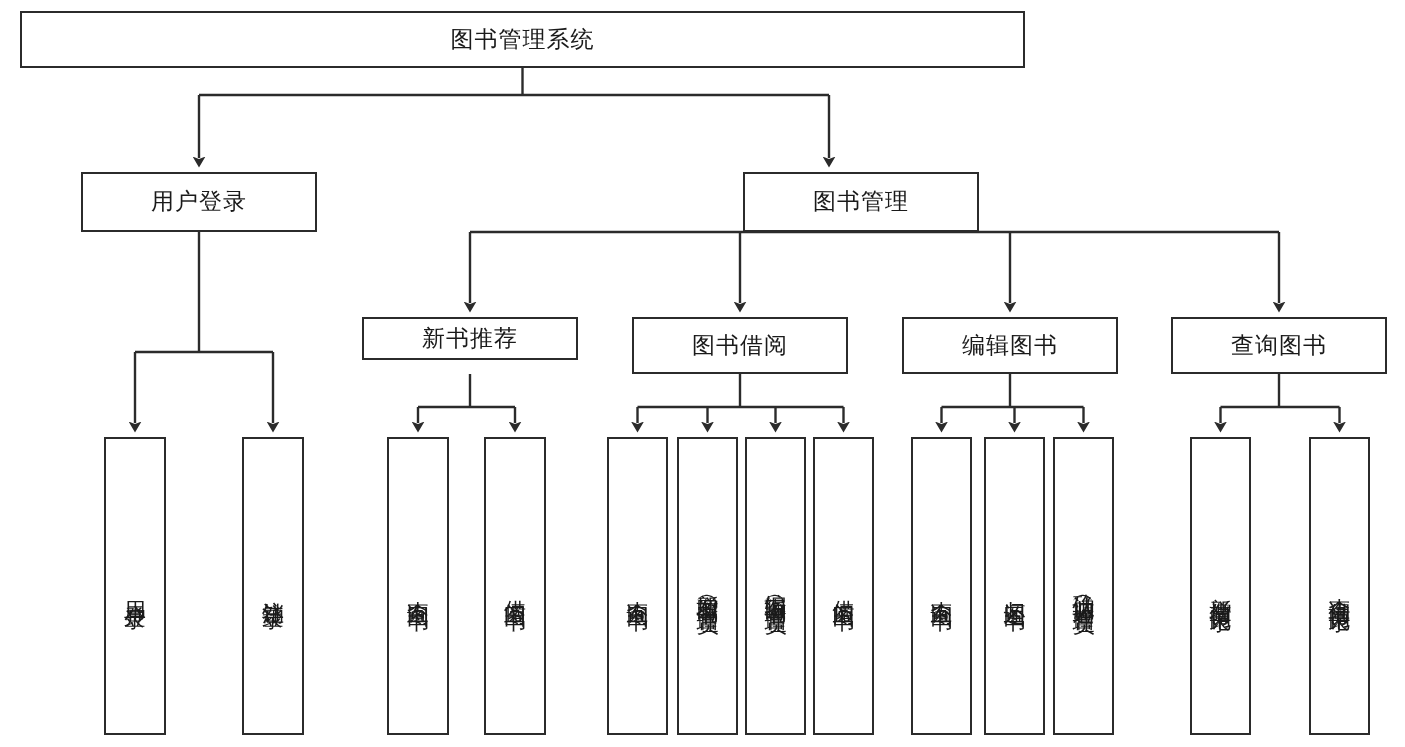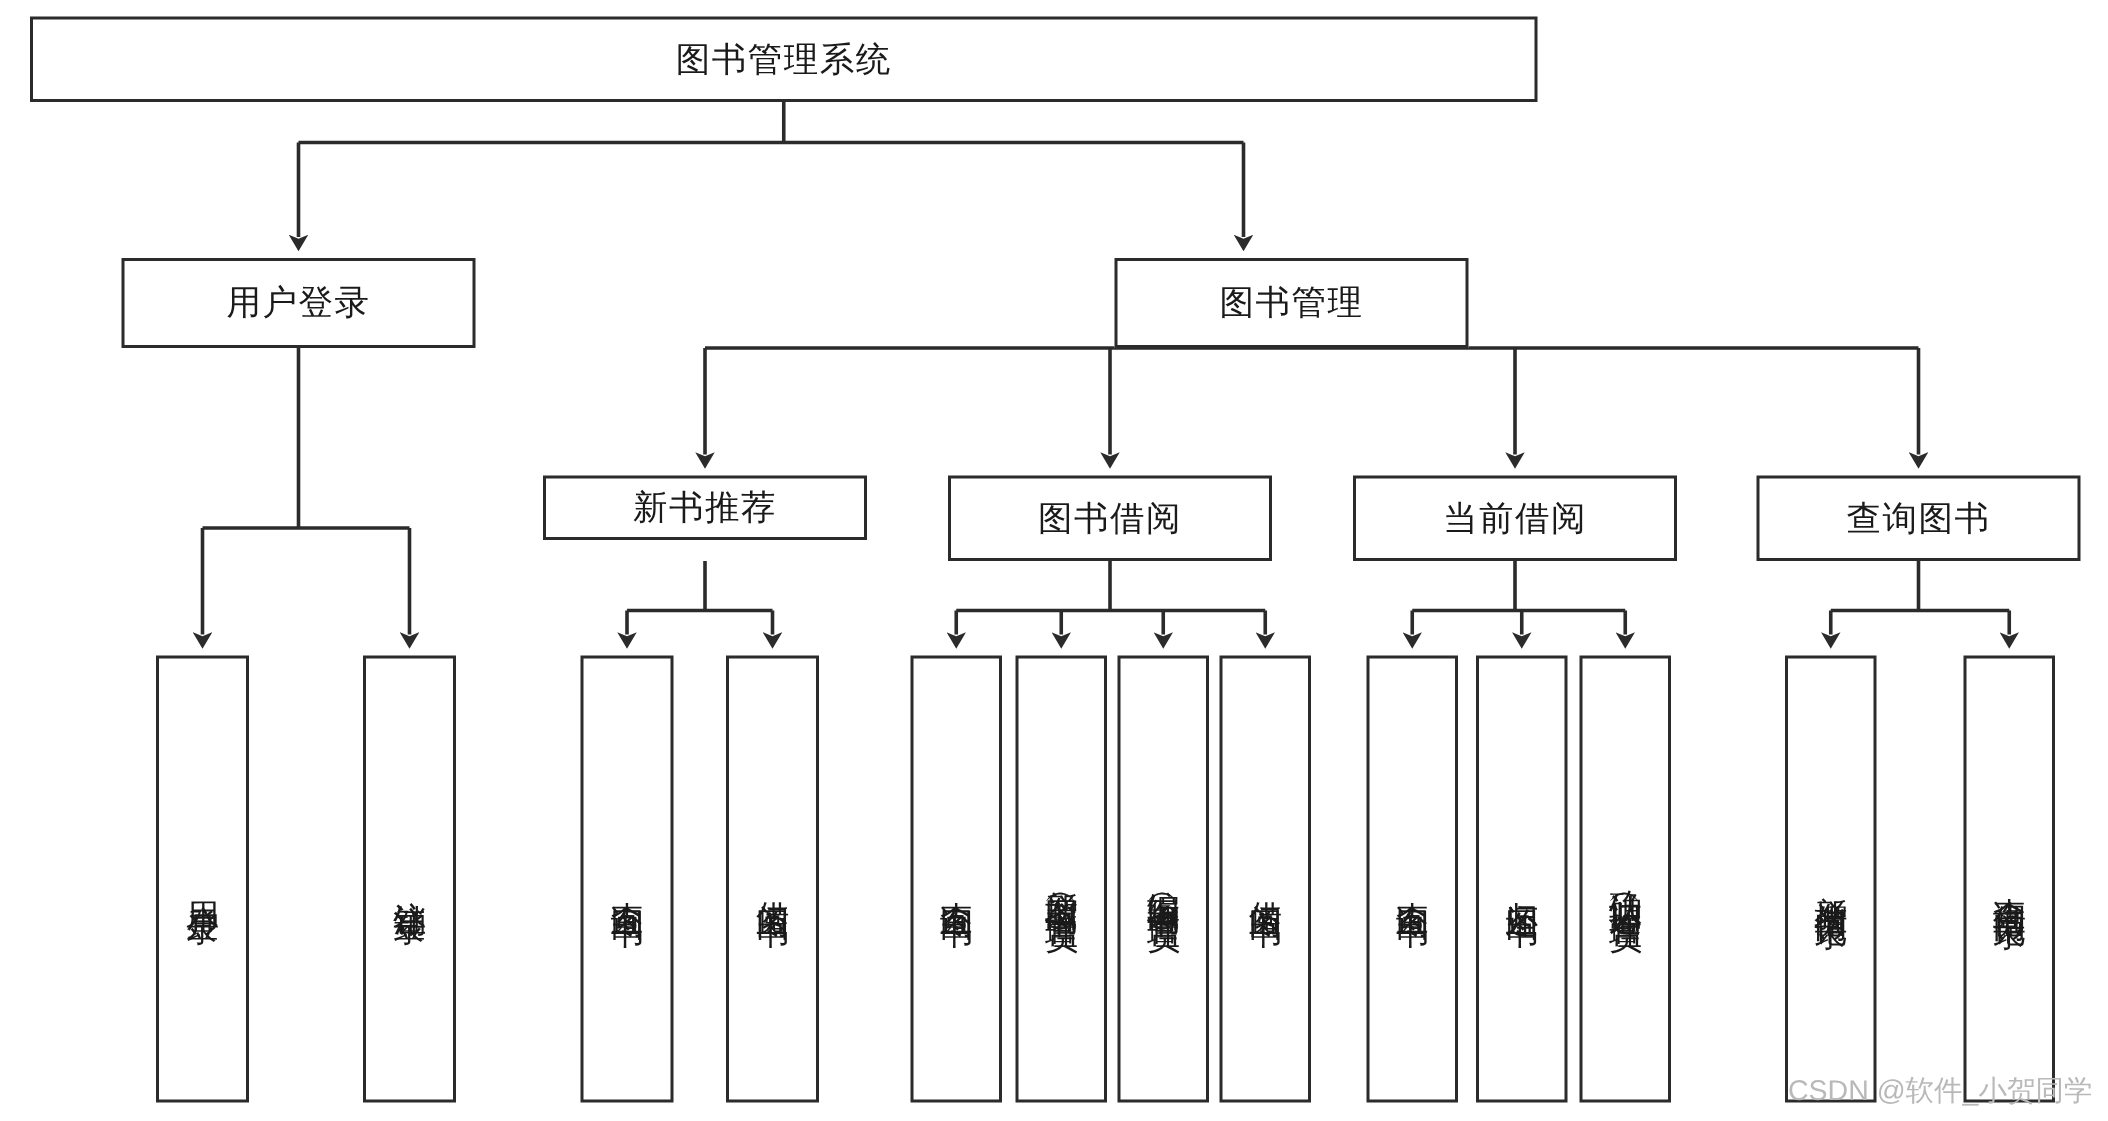--- a/index.html
+++ b/index.html
@@ -133,21 +133,21 @@
       <div class="node" style="left: 711px; top: 172px; width: 236px; height: 60px; margin-left: 32px;">
         <span class="node-h">图书管理</span>
       </div>
       <div class="node" style="left: 362px; top: 317px; width: 216px; height: 43px;">
         <span class="node-h">新书推荐</span>
       </div>
       <div class="node" style="left: 632px; top: 317px; width: 216px; height: 57px;">
         <span class="node-h">图书借阅</span>
       </div>
       <div class="node" style="left: 902px; top: 317px; width: 216px; height: 57px;">
-        <span class="node-h">当前借阅</span>
+        <span class="node-h">编辑图书</span>
       </div>
       <div class="node" style="left: 1171px; top: 317px; width: 216px; height: 57px;">
         <span class="node-h">查询图书</span>
       </div>
       <div class="node leaf" style="left: 104px; top: 437px; width: 62px; height: 298px;">
         <span class="node-v">用户登录</span>
       </div>
       <div class="node leaf" style="left: 242px; top: 437px; width: 62px; height: 298px;">
         <span class="node-v">注销登录</span>
       </div>
@@ -179,15 +179,14 @@
         <span class="node-v">确认归还（管理员）</span>
       </div>
       <div class="node leaf" style="left: 1190px; top: 437px; width: 61px; height: 298px;">
         <span class="node-v">新增借阅记录</span>
       </div>
       <div class="node leaf" style="left: 1309px; top: 437px; width: 61px; height: 298px;">
         <span class="node-v">查询借阅记录</span>
       </div>
     </div>
 
-  <div class="watermark">CSDN @软件_小贺同学</div>
 
 </div>
 
 </body></html>

